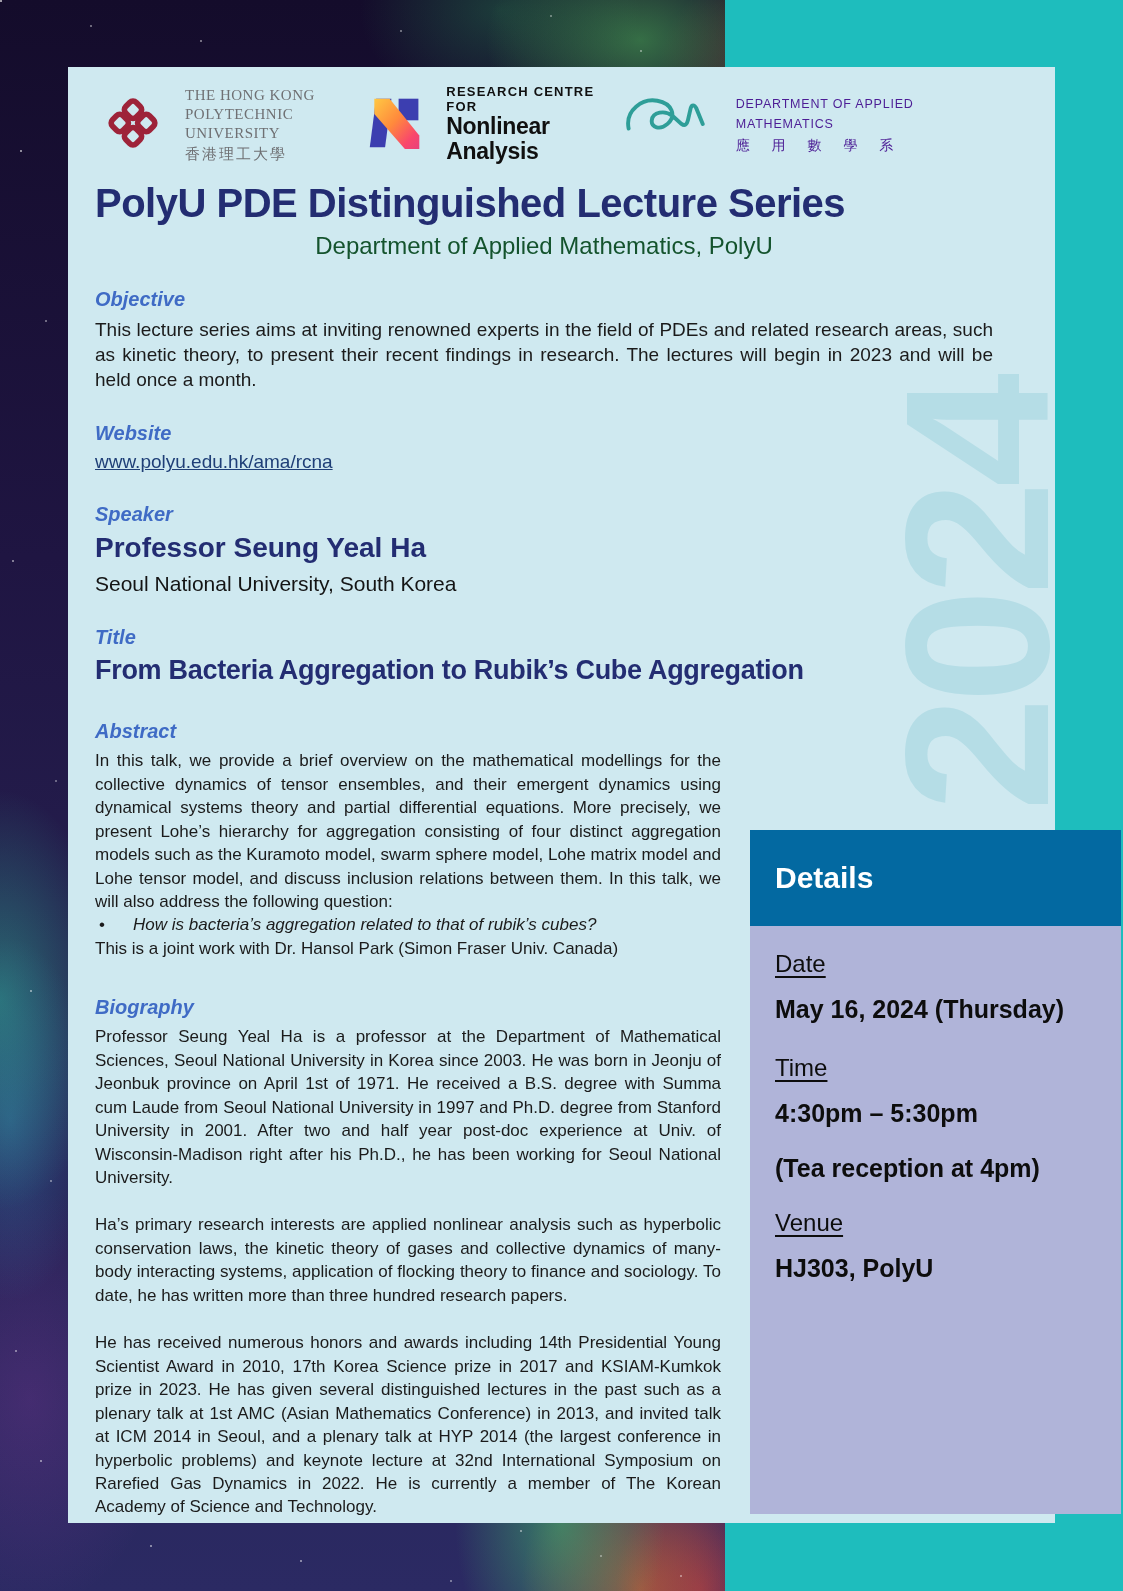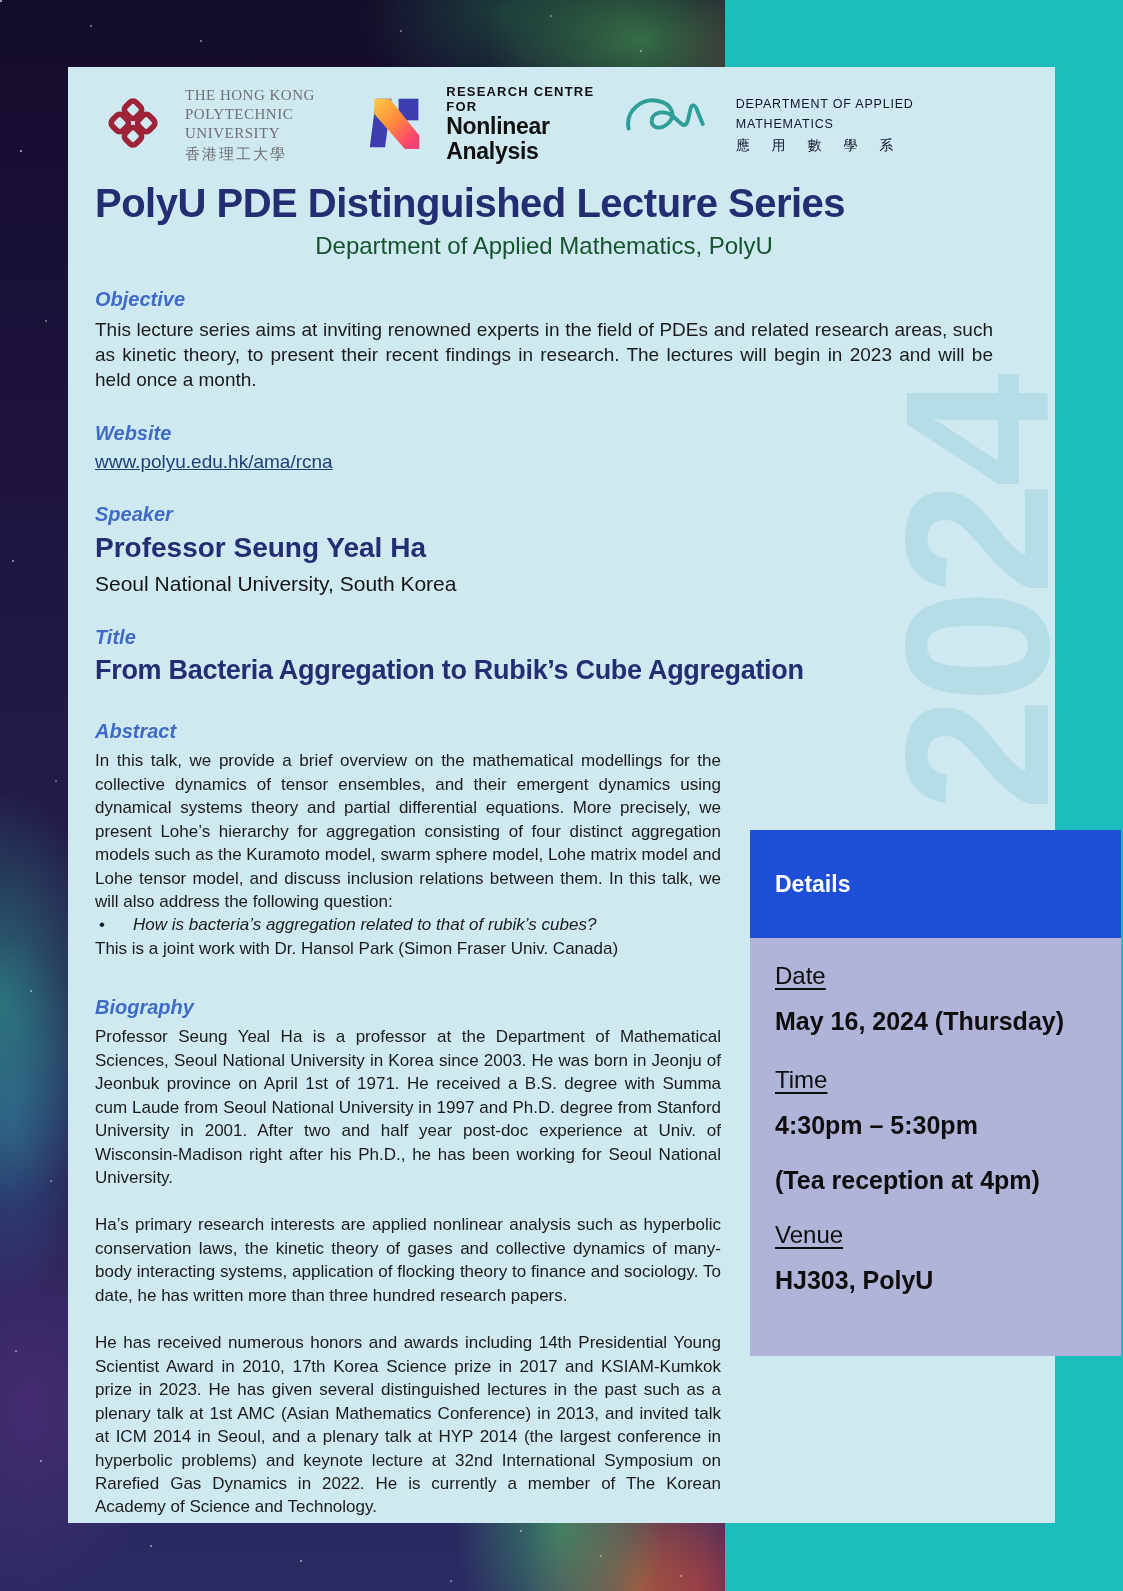--- a/index.html
+++ b/index.html
@@ -52,44 +52,44 @@
   .card-inner{position:relative;padding:18px 62px 0 27px;}
 
   
   .logo-row{display:flex;align-items:center;justify-content:space-between;padding:0 10px 0 10px;height:80px;}
   .logo-block{display:flex;align-items:center;gap:24px;}
   .polyu-text{font-family:"Liberation Serif",serif;color:#6f7073;font-size:15px;line-height:1.25;letter-spacing:.5px;}
   .polyu-text .cn{font-size:15px;letter-spacing:2px;margin-top:3px;}
   .rcna-text{color:#101010;line-height:1.1;}
   .rcna-text .l1{font-size:13px;font-weight:700;letter-spacing:1.2px;}
   .rcna-text .l2{font-size:23px;font-weight:700;letter-spacing:-.3px;}
-  .ama-text{color:#0f172a;line-height:1.6;}
+  .ama-text{color:#4c1d95;line-height:1.6;}
   .ama-text .l1{font-size:12.5px;letter-spacing:.8px;}
   .ama-text .cn{font-size:14px;letter-spacing:9px;}
 
   
   .main-title{margin-top:16px;color:#232d72;font-size:40px;font-weight:700;letter-spacing:-.5px;}
   .sub-title{margin-top:6px;text-align:center;color:#14532d;font-size:24px;}
 
   .section-label{margin:30px 0 6px;color:#3f6bc5;font-size:20px;font-weight:700;font-style:italic;}
   .body-text{color:#1b1b1b;font-size:19px;line-height:1.32;text-align:justify;}
   .narrow{width:626px;font-size:17px;line-height:1.38;}
   .site-link{color:#1f3f77;font-size:19px;text-decoration:underline;}
   .speaker-name{color:#232d72;font-size:28px;font-weight:700;margin-top:2px;}
   .speaker-aff{color:#141414;font-size:21px;margin-top:8px;}
   .lecture-title{color:#232d72;font-size:27px;font-weight:700;margin-top:4px;letter-spacing:-.3px;}
   .bullet-line{display:flex;width:626px;color:#1b1b1b;font-size:17px;line-height:1.38;}
   .bullet-line .marker{width:34px;padding-left:4px;}
   .bullet-line .btext{font-style:italic;flex:1;}
 
   
   .details{position:absolute;left:750px;top:830px;width:371px;z-index:5;}
-  .details-header{height:108px;background:#1d4ed8;color:#fff;display:flex;align-items:center;
-    padding-left:25px;font-size:23px;font-weight:700;}
-  .details-body{background:#b0b4d9;height:418px;padding:24px 8px 0 25px;box-sizing:border-box;color:#0d0d0d;}
+  .details-header{height:96px;background:#0369a1;color:#fff;display:flex;align-items:center;
+    padding-left:25px;font-size:30px;font-weight:700;}
+  .details-body{background:#b0b4d9;height:588px;padding:24px 8px 0 25px;box-sizing:border-box;color:#0d0d0d;}
   .d-label{font-size:24px;text-decoration:underline;text-underline-offset:4px;}
   .d-value{font-size:25px;font-weight:700;margin-top:17px;}
   .d-gap{margin-top:30px;}
 </style>
 </head>
 <body>
 
 <div class="bg-photo"></div>
 <div class="stars"></div>
 <div class="bg-teal"></div>

